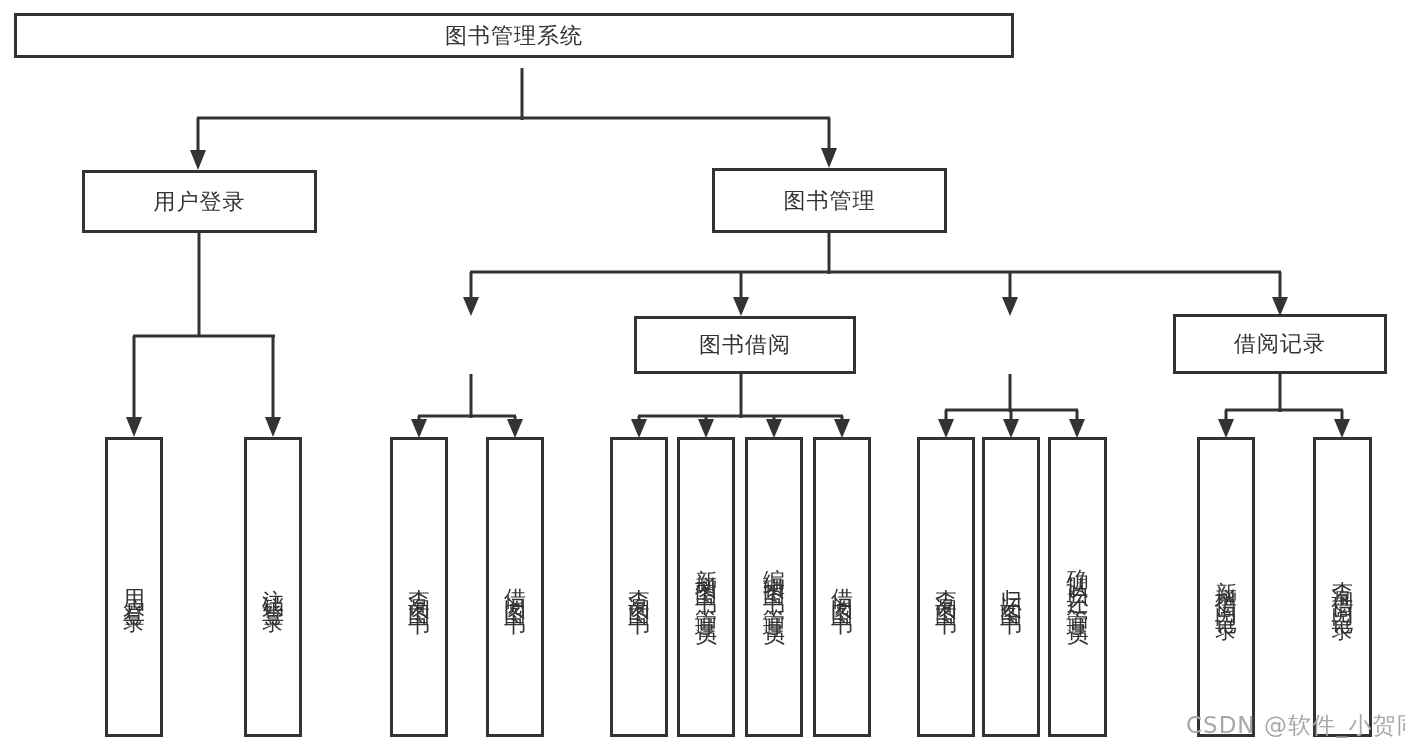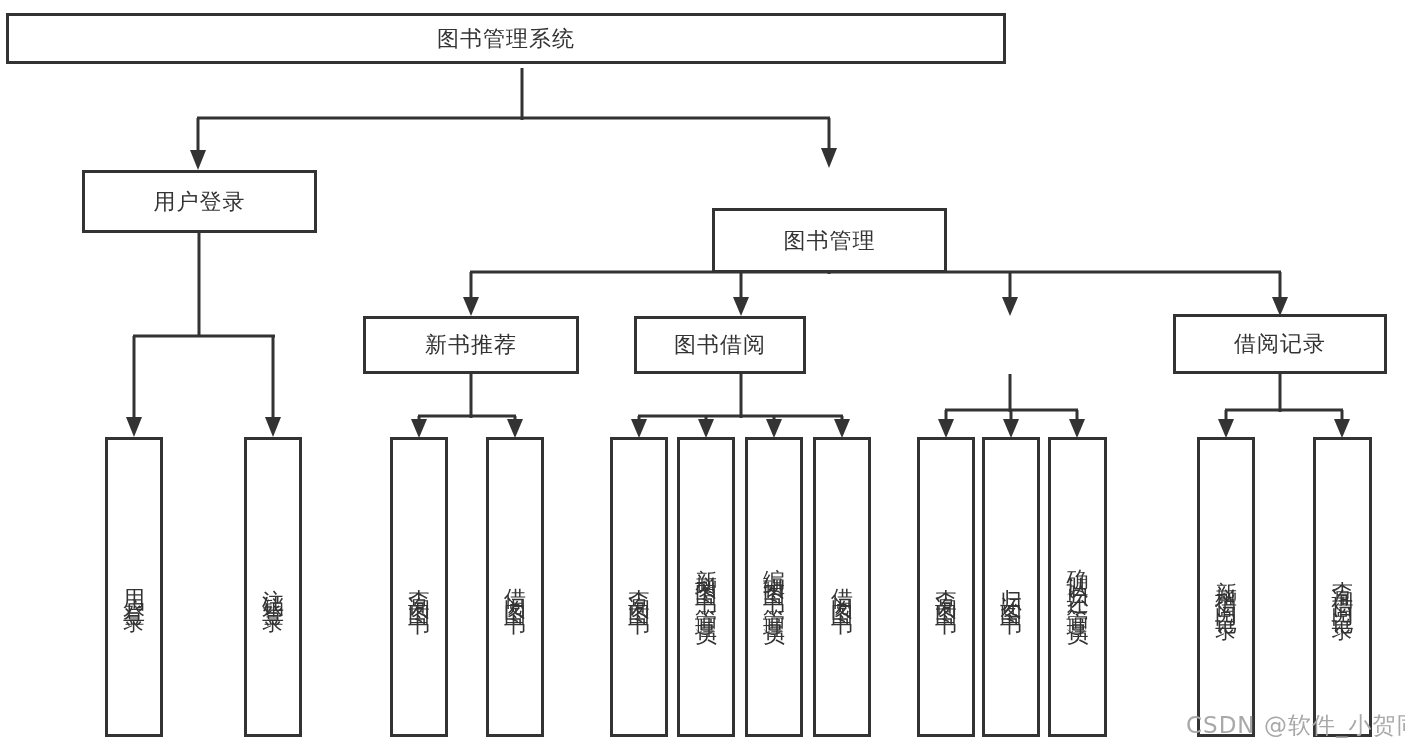--- a/index.html
+++ b/index.html
@@ -120,35 +120,32 @@
       <polygon points="766,419 782,419 774,438"></polygon>
       <polygon points="834,419 850,419 842,438"></polygon>
       <polygon points="938,419 954,419 946,438"></polygon>
       <polygon points="1003,419 1019,419 1011,438"></polygon>
       <polygon points="1069,419 1085,419 1077,438"></polygon>
       <polygon points="1218,419 1234,419 1226,438"></polygon>
       <polygon points="1334,419 1350,419 1342,438"></polygon>
     </g>
   </svg>
 
-  <div class="node" style="left:6px; top:13px; width:1000px; height:51px;">
+  <div class="node" style="left:14px; top:13px; width:1000px; height:45px;">
     <span class="hlabel">图书管理系统</span>
   </div>
 
   <div class="node" style="left:82px; top:170px; width:235px; height:63px;">
     <span class="hlabel">用户登录</span>
   </div>
-  <div class="node" style="left:712px; top:168px; width:235px; height:65px;margin-top:40px;">
+  <div class="node" style="left:712px; top:168px; width:235px; height:65px;">
     <span class="hlabel">图书管理</span>
   </div>
 
-  <div class="node" style="left:363px; top:316px; width:216px; height:58px;">
-    <span class="hlabel">新书推荐</span>
-  </div>
-  <div class="node" style="left:634px; top:316px; width:172px; height:58px;">
+  <div class="node" style="left:634px; top:316px; width:222px; height:58px;">
     <span class="hlabel">图书借阅</span>
   </div>
   <div class="node" style="left:1173px; top:314px; width:214px; height:60px;">
     <span class="hlabel">借阅记录</span>
   </div>
 
   <div class="node leaf" style="left:105px; top:437px; width:58px; height:300px;">
     <span class="vlabel">用户登录</span>
   </div>
   <div class="node leaf" style="left:244px; top:437px; width:58px; height:300px;">

